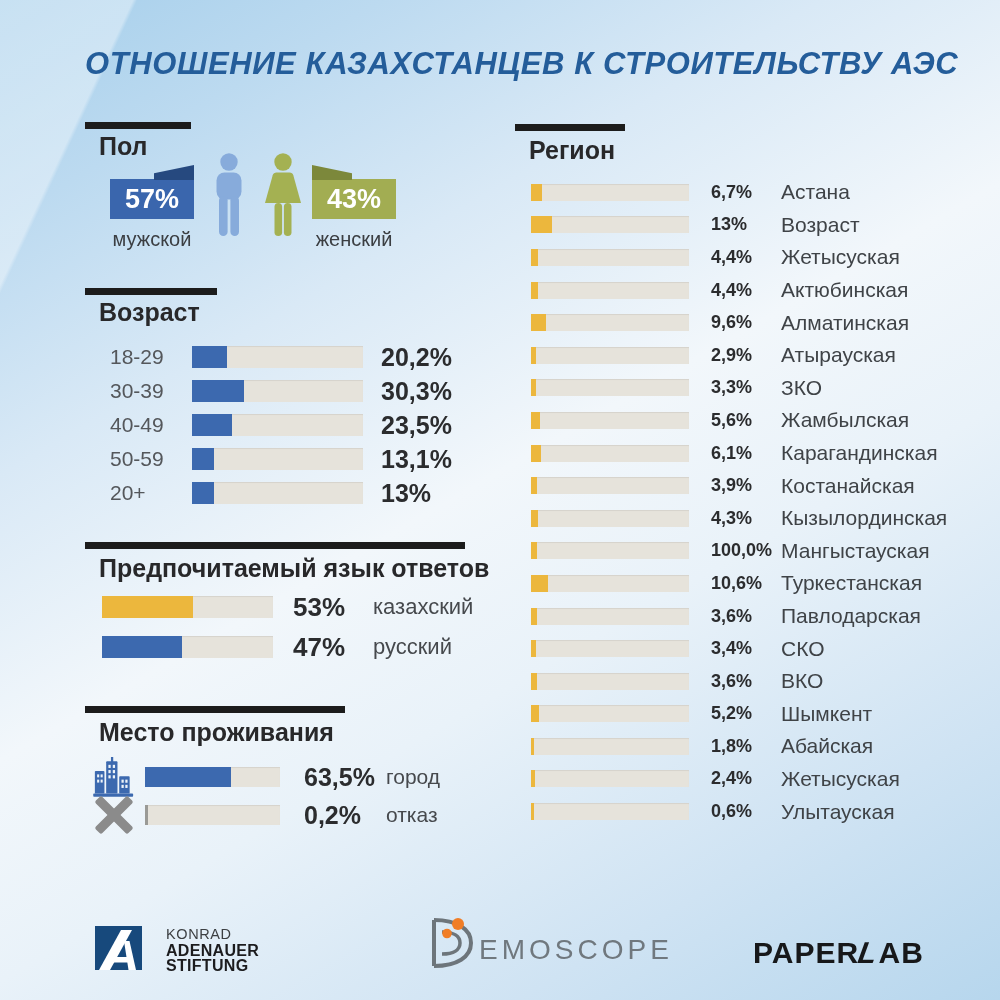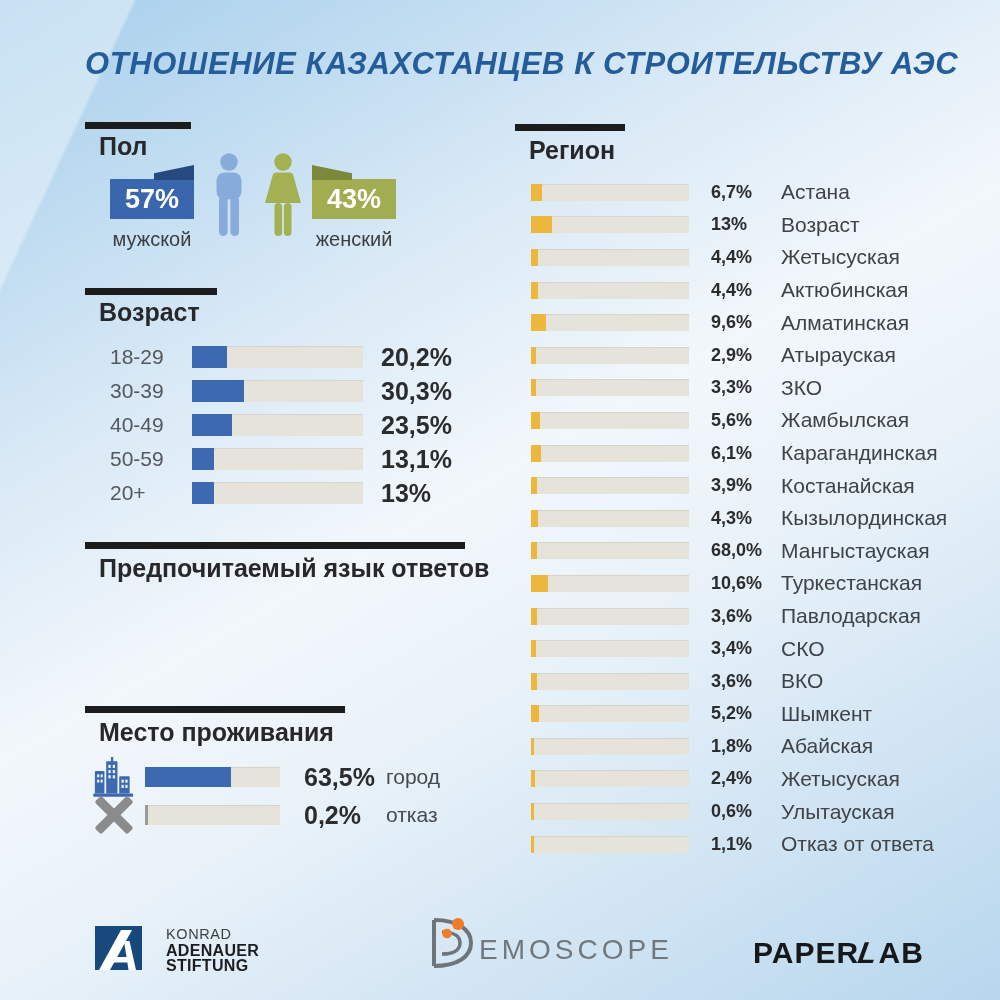--- a/index.html
+++ b/index.html
@@ -187,20 +187,38 @@
         <span class="lbl-cat">20+</span>
         <div class="track">
           <div class="fill" style="width: 13%; background: rgb(60, 105, 175);"></div>
         </div>
         <span class="val">13%</span>
       </div>
     </div>
 
   <div class="sec-bar" style="left:85px;top:542px;width:380px;"></div>
   <div class="sec-head" style="left:99px;top:554px;">Предпочитаемый язык ответов</div>
+  <div class="rows lang-rows">
+
+      <div class="row">
+        <div class="track">
+          <div class="fill" style="width: 53%; background: rgb(236, 183, 61);"></div>
+        </div>
+        <span class="val">53%</span>
+        <span class="lbl">казахский</span>
+      </div>
+
+      <div class="row">
+        <div class="track">
+          <div class="fill" style="width: 47%; background: rgb(60, 105, 175);"></div>
+        </div>
+        <span class="val">47%</span>
+        <span class="lbl">русский</span>
+      </div>
+    </div>
 
   <div class="sec-bar" style="left:85px;top:706px;width:260px;"></div>
   <div class="sec-head" style="left:99px;top:718px;">Место проживания</div>
   <div class="rows res-rows">
 
       <div class="row">
         <span class="icon-box" style="color: rgb(60, 105, 175);">
           <svg width="42" height="40" viewBox="0 0 48 46">
             <use href="#icon-city" xlink:href="#icon-city"></use>
           </svg>
@@ -316,21 +334,21 @@
           <div class="fill" style="width: 4.3%;"></div>
         </div>
         <span class="val">4,3%</span>
         <span class="lbl">Кызылординская</span>
       </div>
 
       <div class="row">
         <div class="track">
           <div class="fill" style="width: 3.5%;"></div>
         </div>
-        <span class="val">68,0%</span>
+        <span class="val">100,0%</span>
         <span class="lbl">Мангыстауская</span>
       </div>
 
       <div class="row">
         <div class="track">
           <div class="fill" style="width: 10.6%;"></div>
         </div>
         <span class="val">10,6%</span>
         <span class="lbl">Туркестанская</span>
       </div>
@@ -384,27 +402,20 @@
       </div>
 
       <div class="row">
         <div class="track">
           <div class="fill" style="width: 0.6%;"></div>
         </div>
         <span class="val">0,6%</span>
         <span class="lbl">Улытауская</span>
       </div>
 
-      <div class="row">
-        <div class="track">
-          <div class="fill" style="width: 1.1%;"></div>
-        </div>
-        <span class="val">1,1%</span>
-        <span class="lbl">Отказ от ответа</span>
-      </div>
     </div>
 
   <div class="kas">
     <svg width="47" height="44" viewBox="0 0 47 44">
       <rect width="47" height="44" fill="#17497c"></rect>
       <polygon points="4,44 26,4 37,4 15,44" fill="#ffffff"></polygon>
       <polygon points="29,15 34.5,15 41,44 33.5,44" fill="#ffffff"></polygon>
       <polygon points="17,31 35,31 33.8,36.5 15.8,36.5" fill="#ffffff"></polygon>
     </svg>
     <div class="kas-text">

